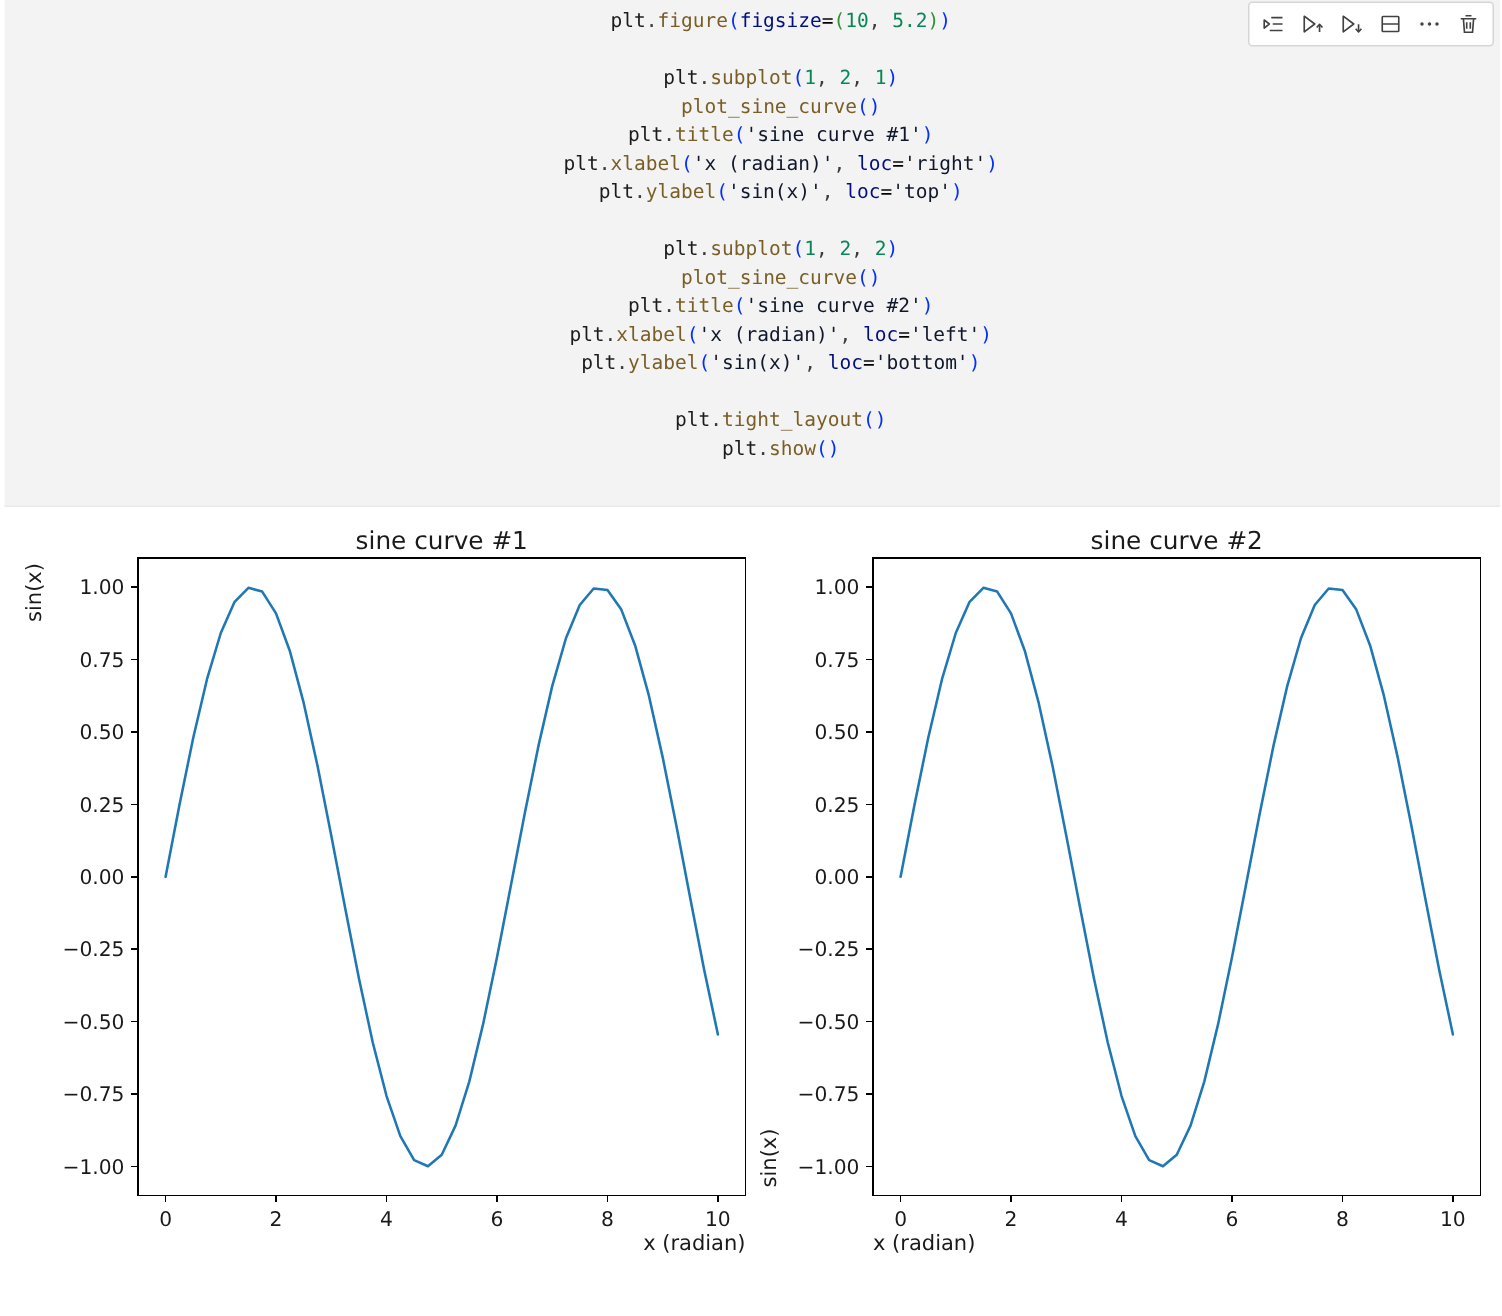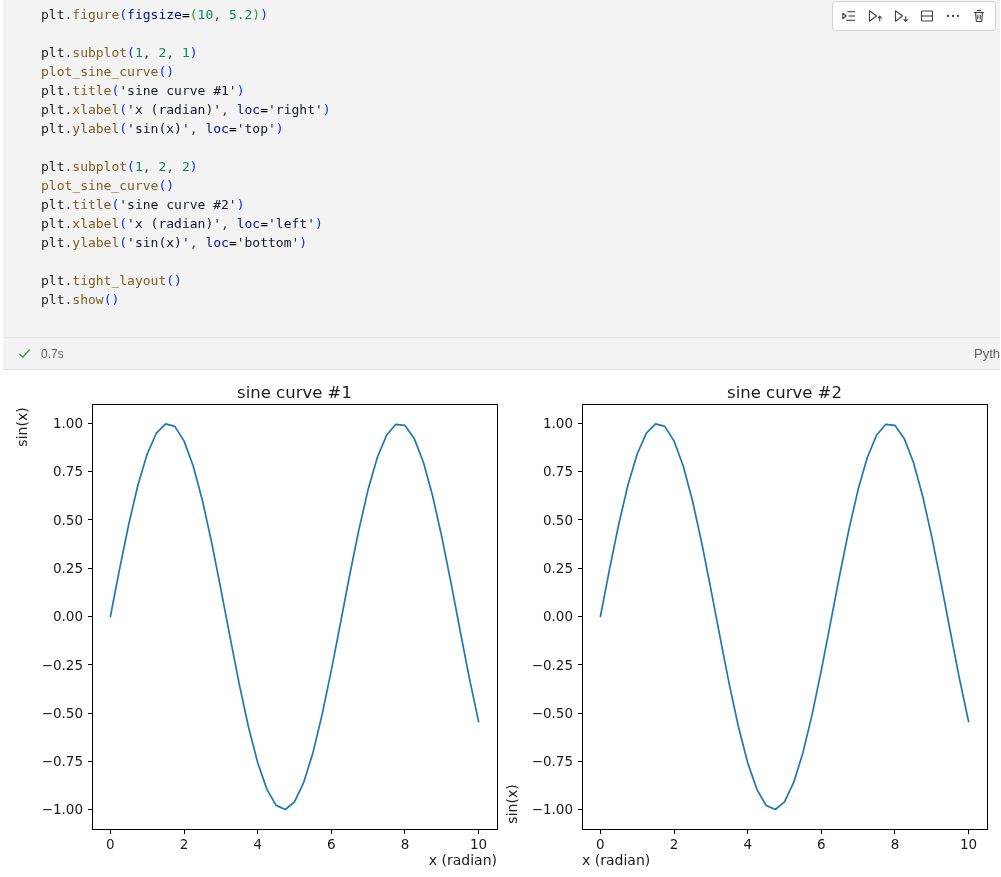--- a/index.html
+++ b/index.html
@@ -2,21 +2,21 @@
 <html><head>
 <meta charset="utf-8">
 <style>
   * { margin:0; padding:0; box-sizing:border-box; }
   html,body { width:1001px; height:877px; overflow:hidden; background:#ffffff;
               font-family:"Liberation Sans", sans-serif; }
 
   .screen { position:relative; width:1001px; height:877px; }
 
   
-  .cell { position:relative; background:#ffffff; }
+  .cell { position:relative; background:#ffffff;text-align:center; }
   .code-area { background:#f3f3f3; margin-left:3px; margin-right:1px;
                padding:5px 0 28px 38px; border-bottom:1px solid #e9e9e9; }
   .code { font-family:"DejaVu Sans Mono", monospace; font-size:13px; line-height:19px;
           white-space:pre; color:#000; }
   .code .line { height:19px; }
   .tk-v  { color:#1b1b1b; }
   .tk-f  { color:#795E26; }
   .tk-a  { color:#001080; }
   .tk-n  { color:#098658; }
   .tk-s  { color:#0f172a; }
@@ -99,29 +99,20 @@
           <path d="M6.8 6.8 V11.2"></path>
             <path d="M9.2 6.8 V11.2"></path>
         </svg>
       </div>
     </div>
 
     <div class="code-area">
       <div class="code" id="code"><div class="line"><span class="tk-v">plt</span><span class="tk-p">.</span><span class="tk-f">figure</span><span class="tk-b1">(</span><span class="tk-a">figsize</span><span class="tk-o">=</span><span class="tk-b2">(</span><span class="tk-n">10</span><span class="tk-p">, </span><span class="tk-n">5.2</span><span class="tk-b2">)</span><span class="tk-b1">)</span></div><div class="line">&nbsp;</div><div class="line"><span class="tk-v">plt</span><span class="tk-p">.</span><span class="tk-f">subplot</span><span class="tk-b1">(</span><span class="tk-n">1</span><span class="tk-p">, </span><span class="tk-n">2</span><span class="tk-p">, </span><span class="tk-n">1</span><span class="tk-b1">)</span></div><div class="line"><span class="tk-f">plot_sine_curve</span><span class="tk-b1">(</span><span class="tk-b1">)</span></div><div class="line"><span class="tk-v">plt</span><span class="tk-p">.</span><span class="tk-f">title</span><span class="tk-b1">(</span><span class="tk-s">'sine curve #1'</span><span class="tk-b1">)</span></div><div class="line"><span class="tk-v">plt</span><span class="tk-p">.</span><span class="tk-f">xlabel</span><span class="tk-b1">(</span><span class="tk-s">'x (radian)'</span><span class="tk-p">, </span><span class="tk-a">loc</span><span class="tk-o">=</span><span class="tk-s">'right'</span><span class="tk-b1">)</span></div><div class="line"><span class="tk-v">plt</span><span class="tk-p">.</span><span class="tk-f">ylabel</span><span class="tk-b1">(</span><span class="tk-s">'sin(x)'</span><span class="tk-p">, </span><span class="tk-a">loc</span><span class="tk-o">=</span><span class="tk-s">'top'</span><span class="tk-b1">)</span></div><div class="line">&nbsp;</div><div class="line"><span class="tk-v">plt</span><span class="tk-p">.</span><span class="tk-f">subplot</span><span class="tk-b1">(</span><span class="tk-n">1</span><span class="tk-p">, </span><span class="tk-n">2</span><span class="tk-p">, </span><span class="tk-n">2</span><span class="tk-b1">)</span></div><div class="line"><span class="tk-f">plot_sine_curve</span><span class="tk-b1">(</span><span class="tk-b1">)</span></div><div class="line"><span class="tk-v">plt</span><span class="tk-p">.</span><span class="tk-f">title</span><span class="tk-b1">(</span><span class="tk-s">'sine curve #2'</span><span class="tk-b1">)</span></div><div class="line"><span class="tk-v">plt</span><span class="tk-p">.</span><span class="tk-f">xlabel</span><span class="tk-b1">(</span><span class="tk-s">'x (radian)'</span><span class="tk-p">, </span><span class="tk-a">loc</span><span class="tk-o">=</span><span class="tk-s">'left'</span><span class="tk-b1">)</span></div><div class="line"><span class="tk-v">plt</span><span class="tk-p">.</span><span class="tk-f">ylabel</span><span class="tk-b1">(</span><span class="tk-s">'sin(x)'</span><span class="tk-p">, </span><span class="tk-a">loc</span><span class="tk-o">=</span><span class="tk-s">'bottom'</span><span class="tk-b1">)</span></div><div class="line">&nbsp;</div><div class="line"><span class="tk-v">plt</span><span class="tk-p">.</span><span class="tk-f">tight_layout</span><span class="tk-b1">(</span><span class="tk-b1">)</span></div><div class="line"><span class="tk-v">plt</span><span class="tk-p">.</span><span class="tk-f">show</span><span class="tk-b1">(</span><span class="tk-b1">)</span></div></div>
     </div>
 
-    <div class="status-bar">
-      <span class="check">
-        <svg width="15" height="15" viewBox="0 0 16 16" fill="none" stroke="#3fa037" stroke-width="1.5">
-          <path d="M2.5 8.5 L6.2 12 L13.5 3.8"></path>
-        </svg>
-      </span>
-      <span>0.7s</span>
-      <span class="kernel">Pyth</span>
-    </div>
   </div>
 
   <div class="output">
     <div class="chart-wrap">
       <svg id="chart-0" width="500" height="492" viewBox="0 0 500 492">
           <rect x="92" y="22" width="405" height="425" fill="none" stroke="#000" stroke-width="1" shape-rendering="crispEdges"></rect>
           <line x1="110.4090909090909" y1="447" x2="110.4090909090909" y2="451.5" stroke="#000" stroke-width="1" shape-rendering="crispEdges"></line>
           <text x="110.4090909090909" y="467" text-anchor="middle" font-size="13.5">0</text>
           <line x1="184.04545454545456" y1="447" x2="184.04545454545456" y2="451.5" stroke="#000" stroke-width="1" shape-rendering="crispEdges"></line>
           <text x="184.04545454545456" y="467" text-anchor="middle" font-size="13.5">2</text>

